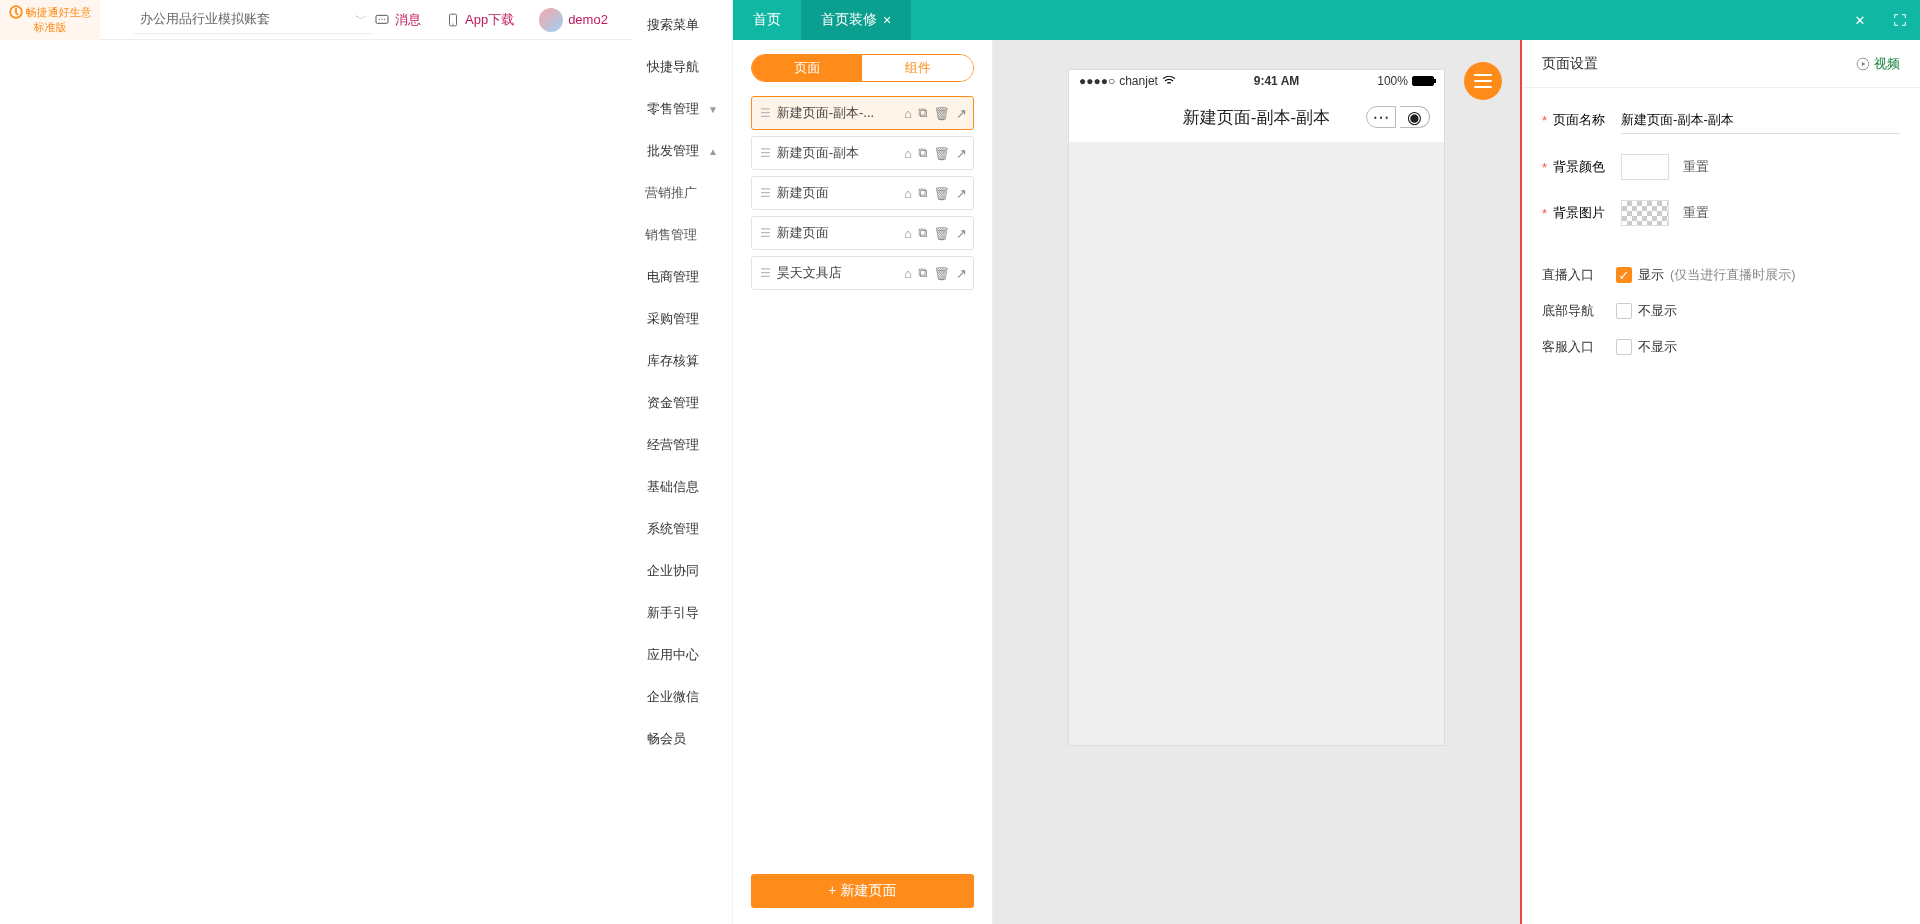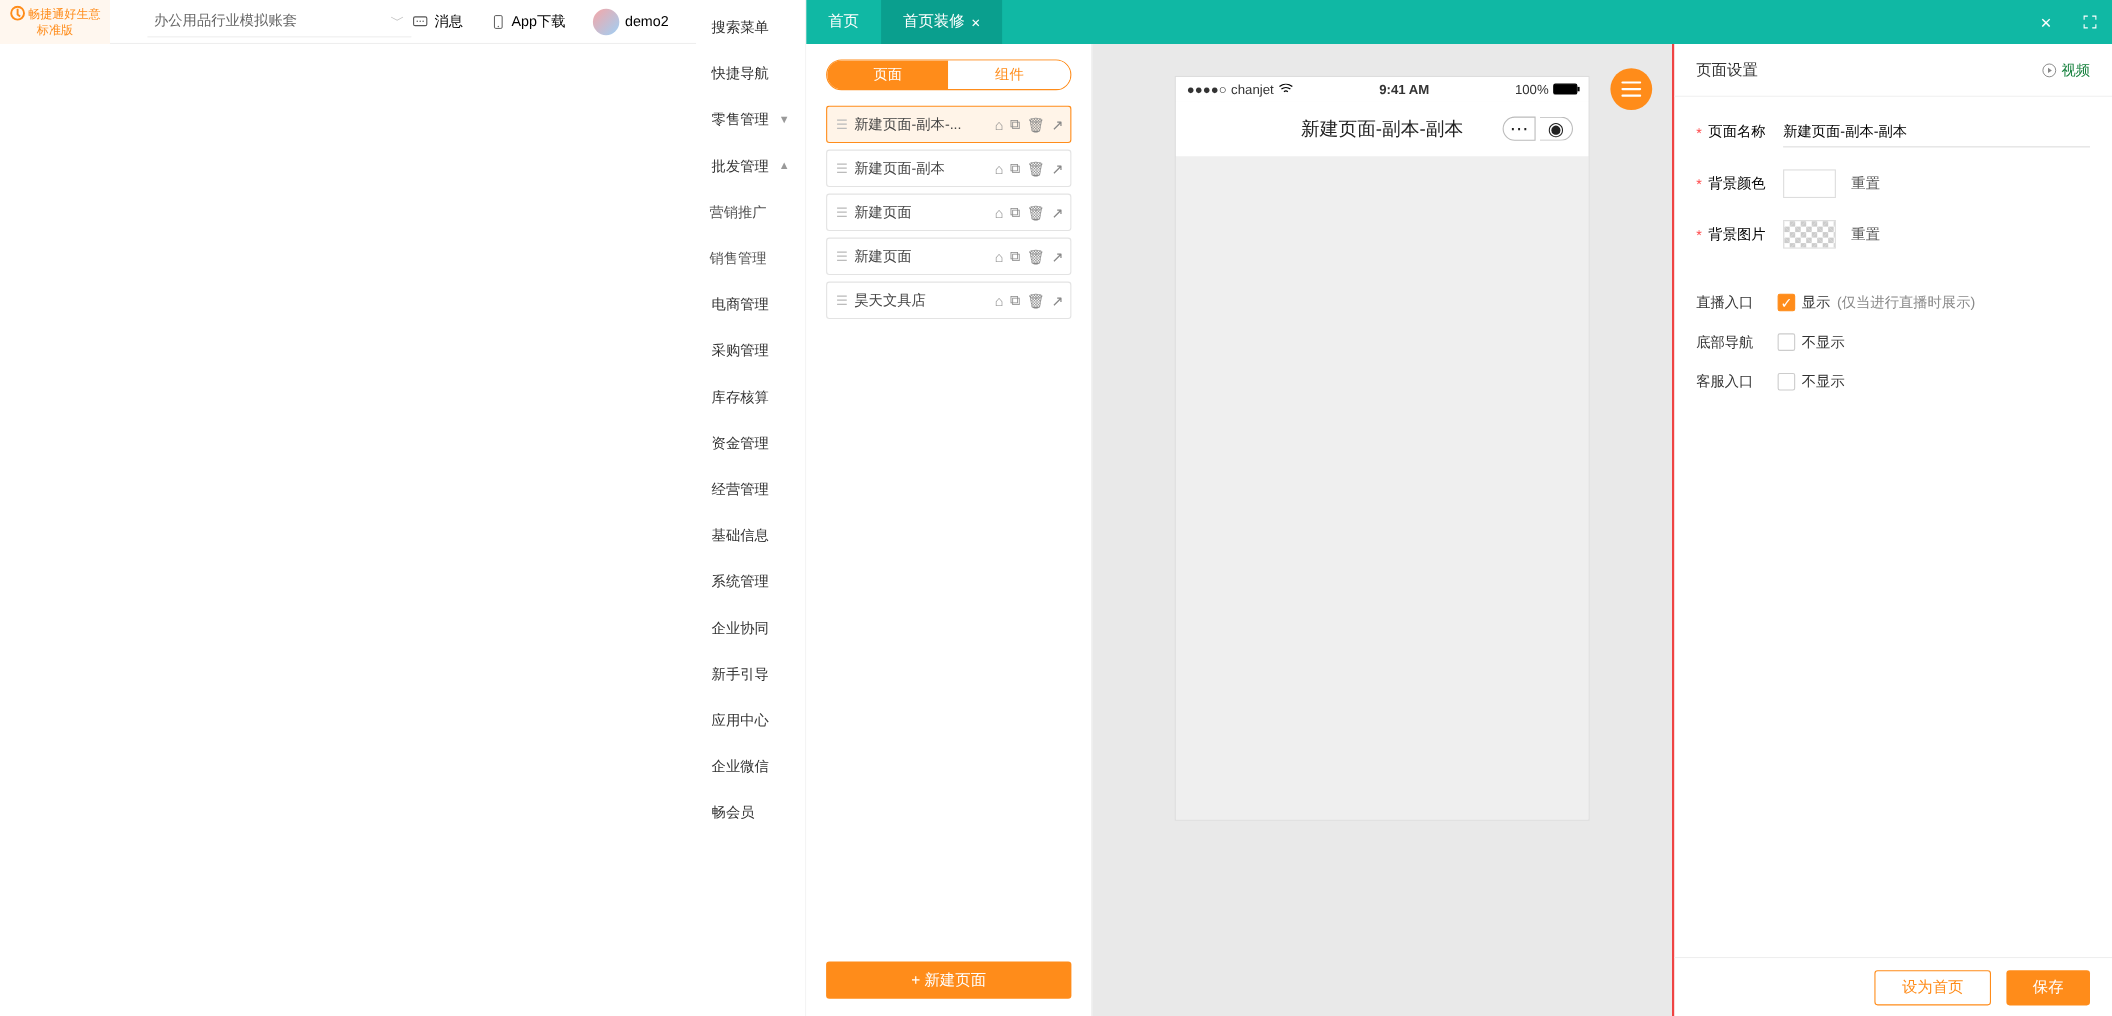--- a/index.html
+++ b/index.html
@@ -5,21 +5,21 @@
 * { box-sizing: border-box; margin: 0; padding: 0; }
 body { font-family: "Microsoft YaHei", "Helvetica Neue", Arial, sans-serif; font-size: 13px; color: #333; background: #fff; overflow: hidden; }
 
 .app { display:flex; height: 924px; width:1920px; }
 .topbar { height:40px; display:flex; align-items:center; border-bottom:1px solid #eee; }
 .logo { width:100px; height:40px; display:flex; flex-direction:column; align-items:center; justify-content:center; background:#fff7ef; font-size:10px; color:#ff8c1a; }
 .logo small { font-size:11px; color:#ff8c1a; }
 .ledger-sel { margin-left:34px; width:240px; height:28px; border:1px solid #eee; border-top:none;border-left:none;border-right:none; display:flex; align-items:center; justify-content:space-between; font-size:13px; color:#666; padding:0 6px;}
 .ledger-sel .caret { color:#bbb; }
 .topbar-spacer { flex:1; }
-.topbar-item { display:flex; align-items:center; gap:5px; margin-right:25px; color:#000000; font-size:13px; cursor:pointer; }
+.topbar-item { display:flex; align-items:center; gap:5px; margin-right:25px; color:#be185d; font-size:13px; cursor:pointer; }
 .avatar { width:24px; height:24px; border-radius:50%; background:linear-gradient(135deg,#f6a6a6,#9ed0f6); }
 .body-row { flex:1; display:flex; min-height:0; }
 
 .leftnav { width:100px; background:#fff; border-right:1px solid #f2f2f2; overflow:auto; padding-top:4px;}
 .nav-item { padding:12px 14px; font-size:13px; color:#333; display:flex; align-items:center; justify-content:space-between; cursor:pointer;}
 .nav-item.sub { padding-left:12px; color:#555; }
 .nav-caret { color:#999; font-size:10px; }
 
 .tabstrip { height:40px; background:#10b8a4; display:flex; align-items:center; color:#fff; }
 .tab { padding:0 20px; height:40px; display:flex; align-items:center; gap:6px; cursor:pointer; font-size:14px;}
@@ -332,25 +332,17 @@
               <span class="lbl">底部导航</span>
               <span class="chk"></span>
               <span>不显示</span>
             </div>
             <div class="chk-row">
               <span class="lbl">客服入口</span>
               <span class="chk"></span>
               <span>不显示</span>
             </div>
           </div>
-          <div class="footer">
-            <div class="btn ghost">
-                <span>设为首页</span>
-              </div>
-            <div class="btn primary">
-                <span>保存</span>
-              </div>
-          </div>
         </div>
       </div>
     </div>
   </div>
 </div>
 
 </body></html>

